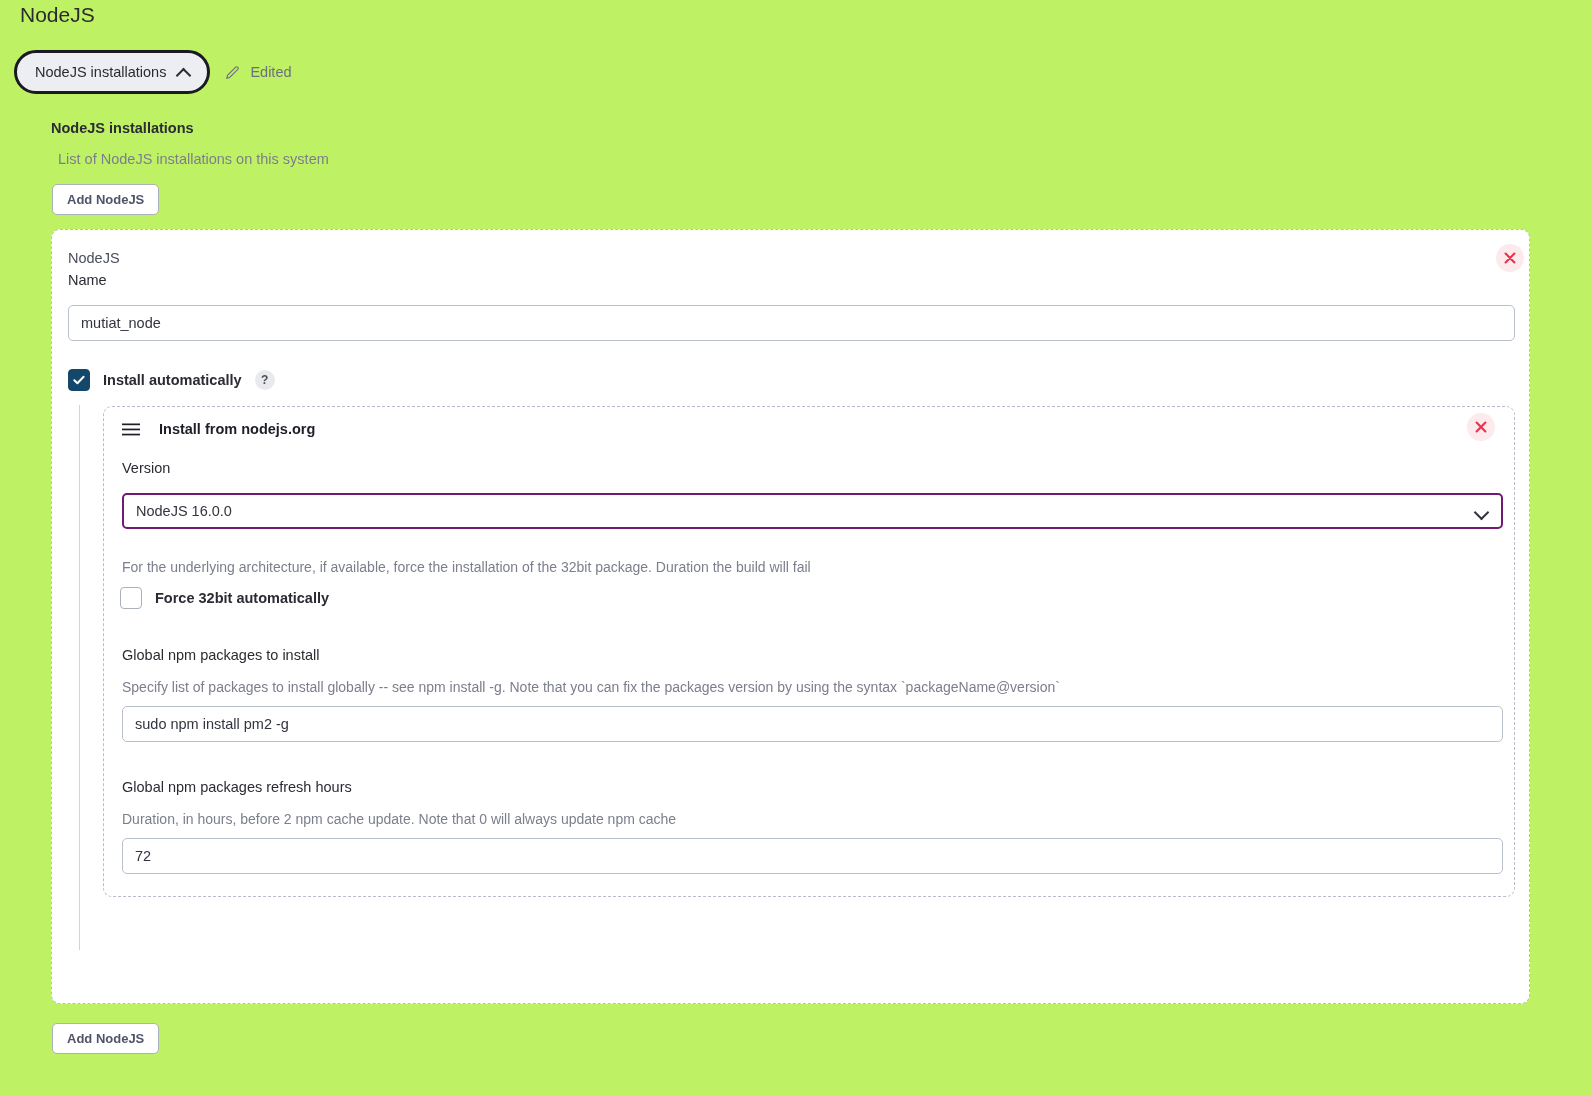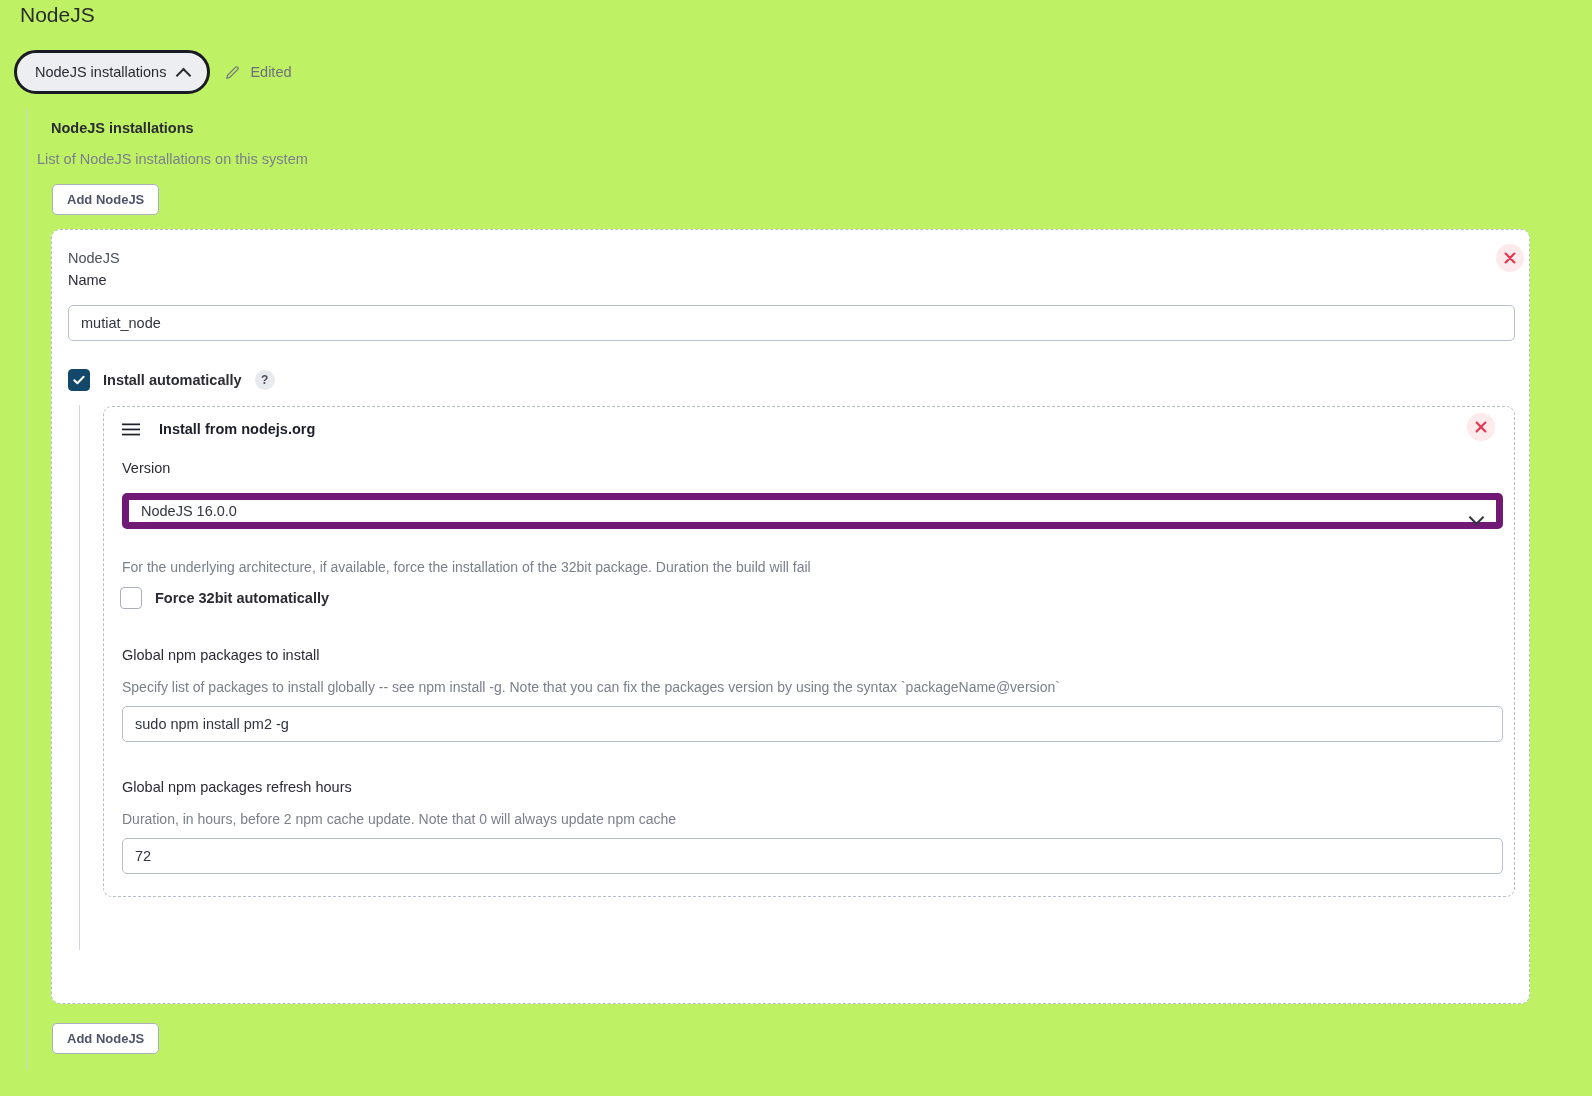--- a/index.html
+++ b/index.html
@@ -53,21 +53,21 @@
     width: 1px; height: 962px;
     background: #cfd3dc;
   }
 
   
   .block-title {
     position: absolute; left: 51px; top: 120px;
     font-size: 14.5px; font-weight: 700; color: #2b2b33;
   }
   .block-sub {
-    position: absolute; left: 37px; top: 151px;
+    position: absolute; left: 58px; top: 151px;
     font-size: 14.5px; color: #7b7f8c;
   }
 
   
   .btn-outline {
     border: 1px solid #aab0bc;
     background: #ffffff;
     border-radius: 5px;
     color: #4f5468;
     font-weight: 700;
@@ -161,21 +161,21 @@
     position: absolute; left: 18px; top: 14px;
     display: flex; align-items: center; gap: 19px;
   }
   .hamburger { display:block; width: 18px; height: 13px; }
   .installer-title { font-size: 14.5px; font-weight: 700; color: #1c1f28; }
 
   .ins-version-label { position: absolute; left: 18px; top: 53px; }
   .ins-select-wrap { position: absolute; left: 18px; top: 86px; width: 1381px; }
   .select-box {
     position: relative; width: 100%; height: 36px;
-    border: 7px solid #701a75; border-radius: 5px; background: #fff;
+    border: 2px solid #701a75; border-radius: 5px; background: #fff;
     display: flex; align-items: center; padding: 0 12px;
     font-size: 14.5px; color: #32353f; cursor: pointer;
   }
   .select-chev {
     position: absolute; right: 14px; top: 12px;
     width: 11px; height: 11px;
     border-right: 2px solid #31343d; border-bottom: 2px solid #31343d;
     transform: rotate(45deg);
   }
 

